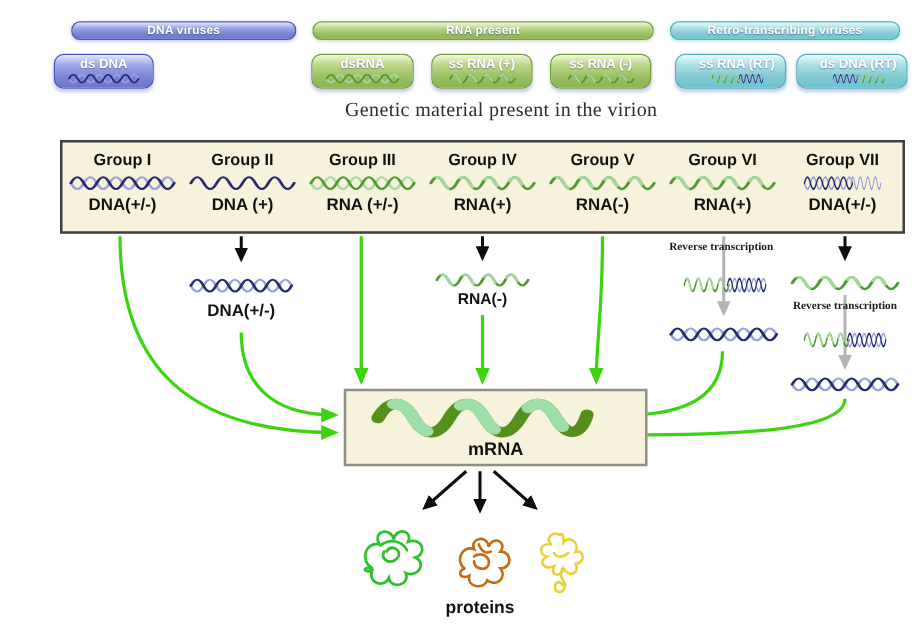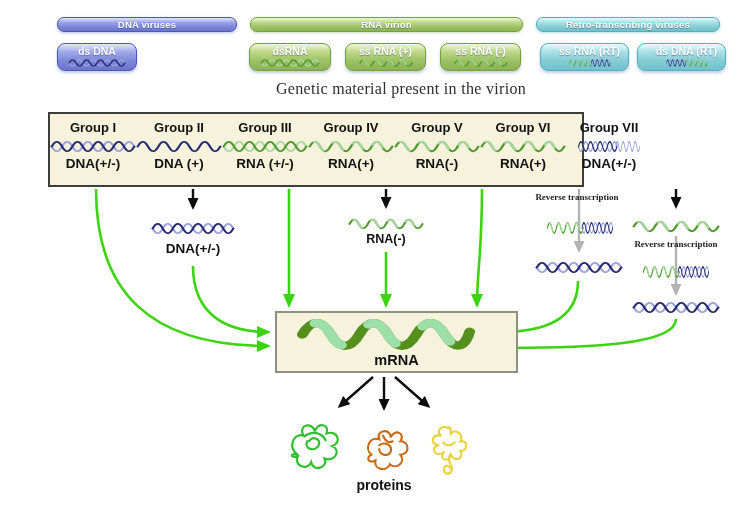--- a/index.html
+++ b/index.html
@@ -30,21 +30,21 @@
   .pill.teal{background:linear-gradient(180deg,#eafbfb 0%,#abe0e5 30%,#84ccd4 65%,#6fc2cc 100%);
              border:1.5px solid #54aebc;padding-left:10px;}
   .pill-label{font-size:10.5px;font-weight:bold;color:#fff;line-height:11px;
               text-shadow:0 1px 1px rgba(50,60,120,.5);}
   .pill-ic{height:10px;}
 
   .caption{position:absolute;left:0;top:80px;width:738px;text-align:center;
            font-family:"Liberation Serif",serif;font-size:16px;color:#2d2d2d;letter-spacing:.3px;}
 
   
-  .group-box{position:absolute;left:16px;top:112px;width:536px;height:75px;
+  .group-box{position:absolute;left:16px;top:112px;width:676px;height:75px;
              background:#f6f2dc;border:2px solid #3e3e3e;box-sizing:border-box;
              display:flex;flex-direction:row;align-items:stretch;padding-top:6px;}
   .gcol{flex:1;display:flex;flex-direction:column;align-items:center;}
   .gname{font-size:13px;font-weight:bold;color:#111;line-height:15px;margin-bottom:4px;}
   .gic{width:86px;height:15px;margin-bottom:2px;}
   .ggen{font-size:13.5px;font-weight:bold;color:#111;line-height:16px;}
 
   .arrows{position:absolute;left:0;top:0;width:738px;height:514px;pointer-events:none;}
 
   .lbl{position:absolute;font-weight:bold;color:#111;text-align:center;}
@@ -104,27 +104,27 @@
         <path d="M23,5 C16,1 10,9 16,13 C6,11 4,21 12,23 C4,27 10,35 18,31 C14,39 24,41 26,33 C30,41 40,37 36,29 C44,29 44,17 36,19 C40,11 30,5 26,11 C26,5 25,3 23,5"></path>
         <path d="M25,33 C21,43 29,43 27,49 C25,55 17,53 19,47 C20,43 24,44 25,47 M30,20 C26,24 20,24 18,20"></path>
       </g>
     </defs>
   </svg>
 
   <div class="bar blue" style="left:25px;width:178px">
     <span>DNA viruses</span>
   </div>
   <div class="bar green" style="left:218px;width:271px">
-    <span>RNA virion</span>
+    <span>RNA present</span>
   </div>
   <div class="bar teal" style="left:504px;width:182px">
     <span>Retro-transcribing viruses</span>
   </div>
 
-  <div class="pill blue" style="left:25px;width:78px">
+  <div class="pill blue" style="left:11px;width:78px">
     <span class="pill-label">ds DNA</span>
     <svg class="pill-ic" width="58" height="10" viewBox="0 0 100 24" preserveAspectRatio="none">
         <use href="#g-helix-navy"></use>
       </svg>
   </div>
   <div class="pill green" style="left:217px;width:80px">
     <span class="pill-label">dsRNA</span>
     <svg class="pill-ic" width="60" height="10" viewBox="0 0 100 24" preserveAspectRatio="none">
         <use href="#g-helix-green"></use>
       </svg>

